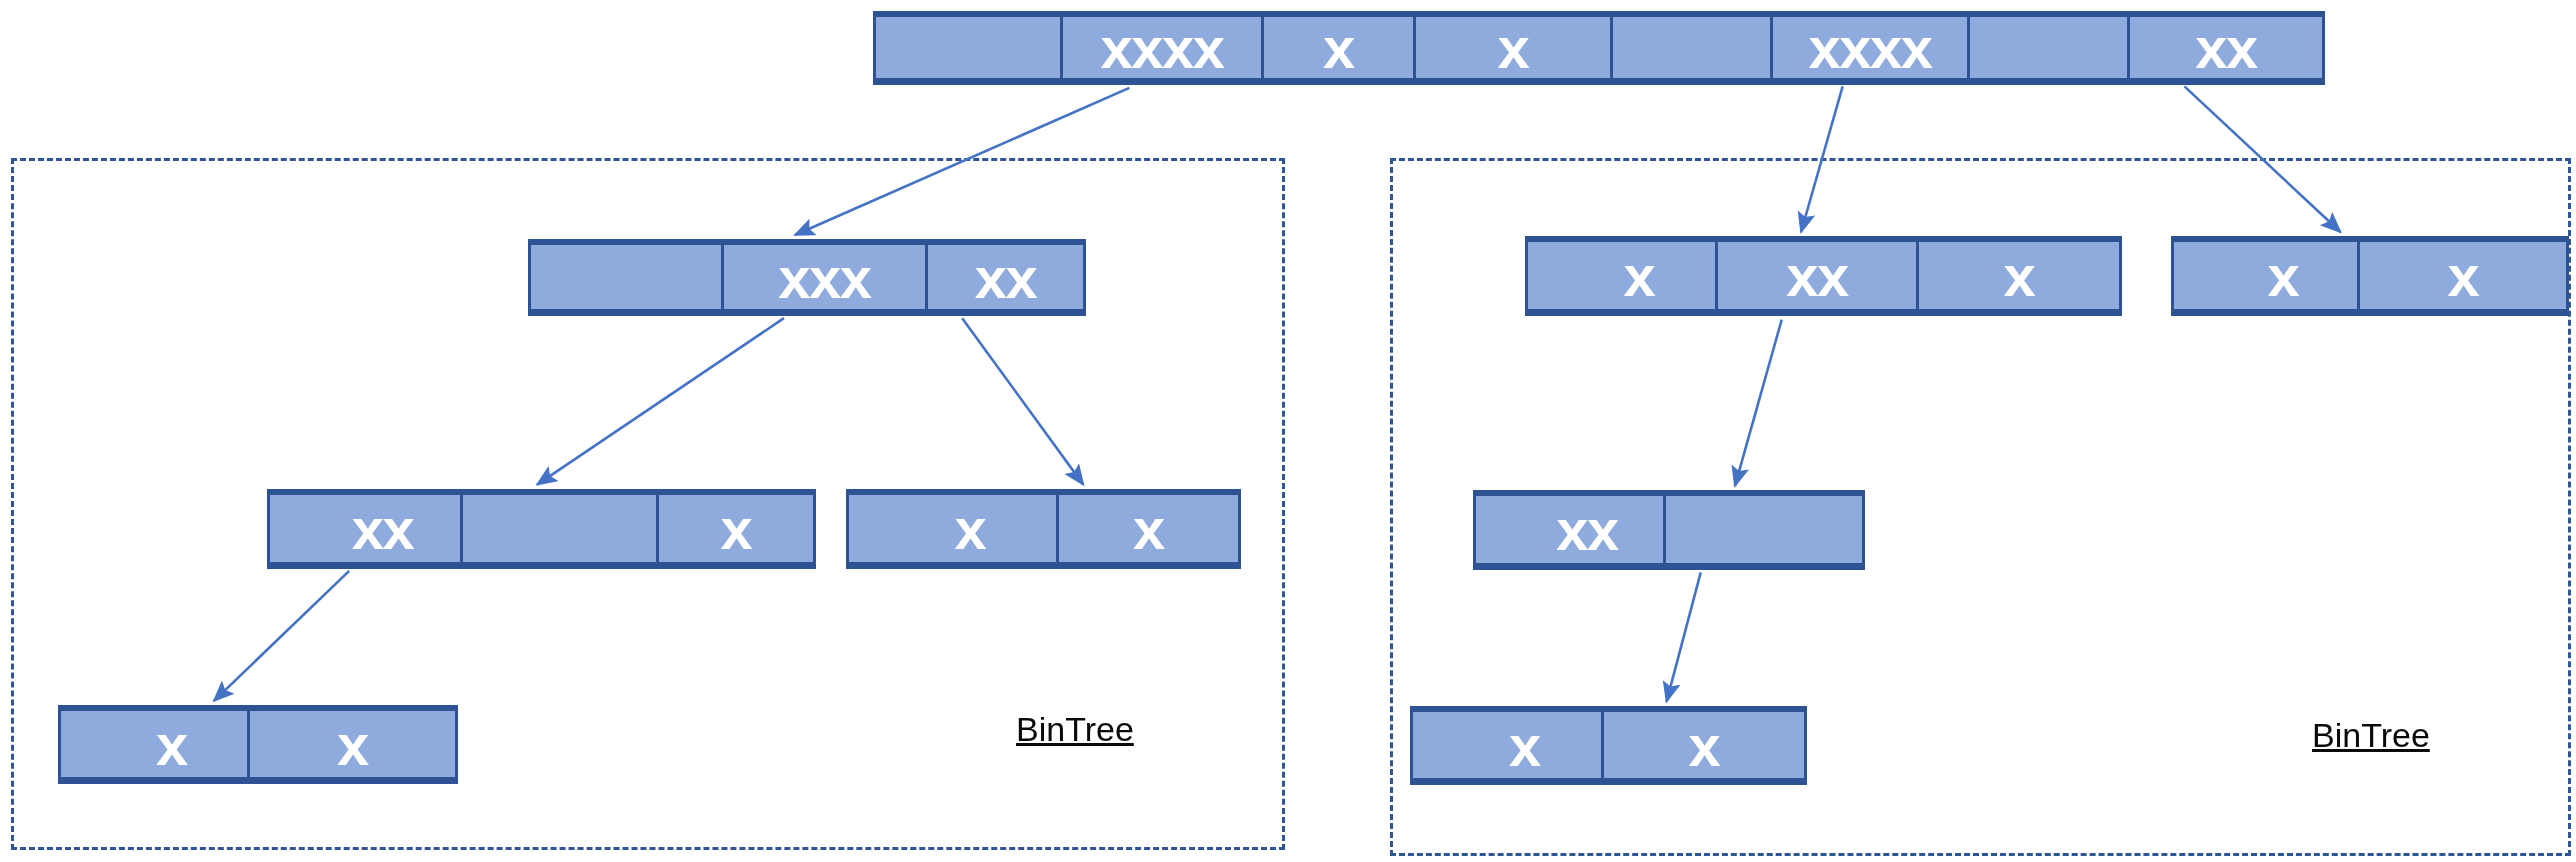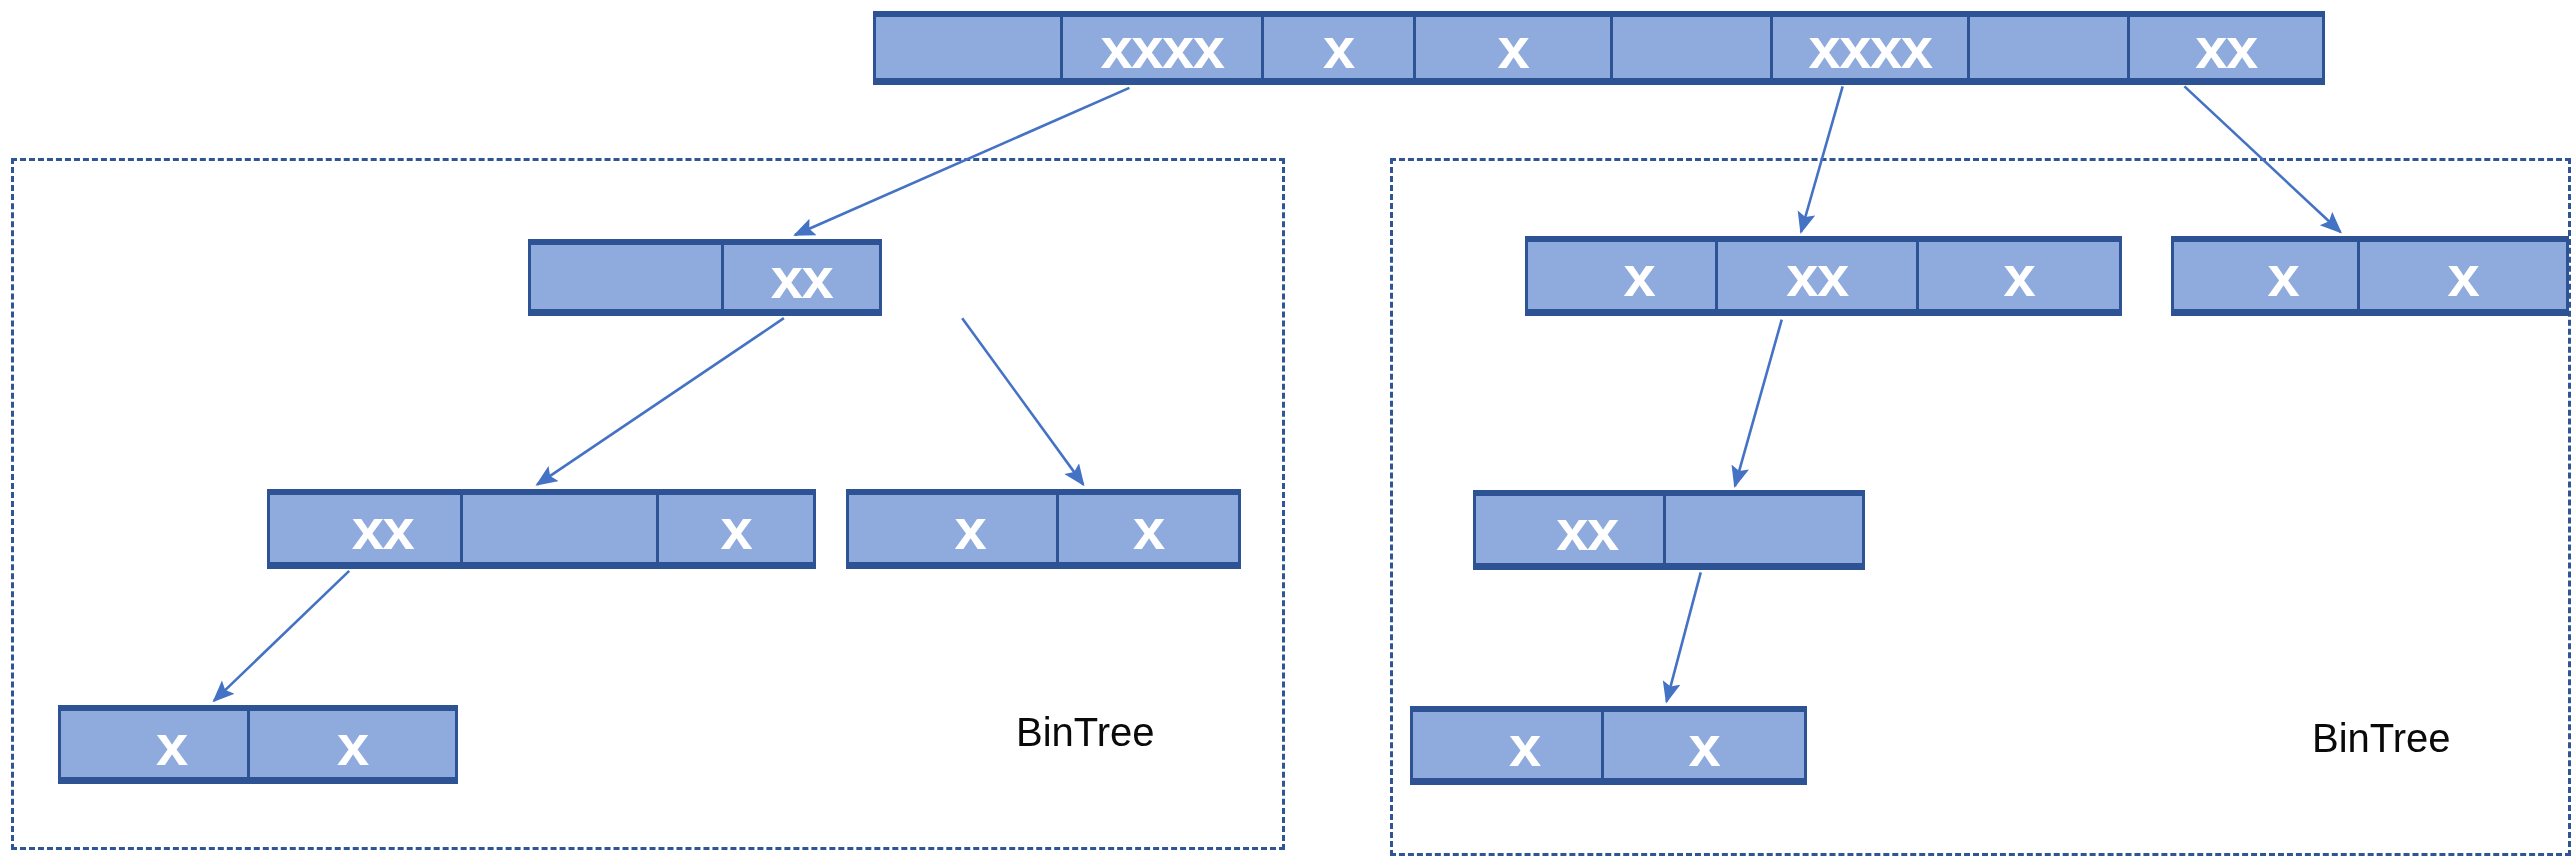--- a/index.html
+++ b/index.html
@@ -11,25 +11,26 @@
     font-family:"Liberation Sans", sans-serif;
   }
   .bintree-box {
     position:absolute;
     border:3px dashed var(--box-border,#2F5597);
     box-sizing:border-box;
     z-index:1;
   }
   .bintree-label {
     position:absolute;
-    font-size:40px;
+    font-size:34px;
     line-height:1;
     color:#0a0a0a;
     z-index:2;
     white-space:nowrap;
+    text-decoration:underline;
   }
   .arrows-layer {
     position:absolute; left:0; top:0;
     z-index:3;
   }
   .array-node {
     position:absolute;
     display:flex;
     box-sizing:border-box;
     background:var(--cell-fill,#8FAADC);
@@ -82,20 +83,21 @@
       <div class="array-cell" style="width: 201px; color: rgb(255, 255, 255);">xxxx</div>
       <div class="array-cell" style="width: 152px; color: rgb(255, 255, 255);">x</div>
       <div class="array-cell" style="width: 197px; color: rgb(255, 255, 255);">x</div>
       <div class="array-cell" style="width: 160px; color: rgb(255, 255, 255);"></div>
       <div class="array-cell" style="width: 197px; color: rgb(255, 255, 255);">xxxx</div>
       <div class="array-cell" style="width: 160px; color: rgb(255, 255, 255);"></div>
       <div class="array-cell" style="width: 192px; color: rgb(255, 255, 255);">xx</div>
     </div>
     <div class="array-node" style="left: 528px; top: 239px; height: 77px;">
       <div class="array-cell" style="width: 158px; color: rgb(255, 255, 255);"></div>
+      <div class="array-cell" style="width: 204px; color: rgb(255, 255, 255);">xxx</div>
       <div class="array-cell" style="width: 155px; color: rgb(255, 255, 255);">xx</div>
     </div>
     <div class="array-node" style="left: 267px; top: 489px; height: 80px;">
       <div class="array-cell" style="width: 158px; color: rgb(255, 255, 255);">xx</div>
       <div class="array-cell" style="width: 196px; color: rgb(255, 255, 255);"></div>
       <div class="array-cell" style="width: 154px; color: rgb(255, 255, 255);">x</div>
     </div>
     <div class="array-node" style="left: 846px; top: 489px; height: 80px;">
       <div class="array-cell" style="width: 175px; color: rgb(255, 255, 255);">x</div>
       <div class="array-cell" style="width: 179px; color: rgb(255, 255, 255);">x</div>

